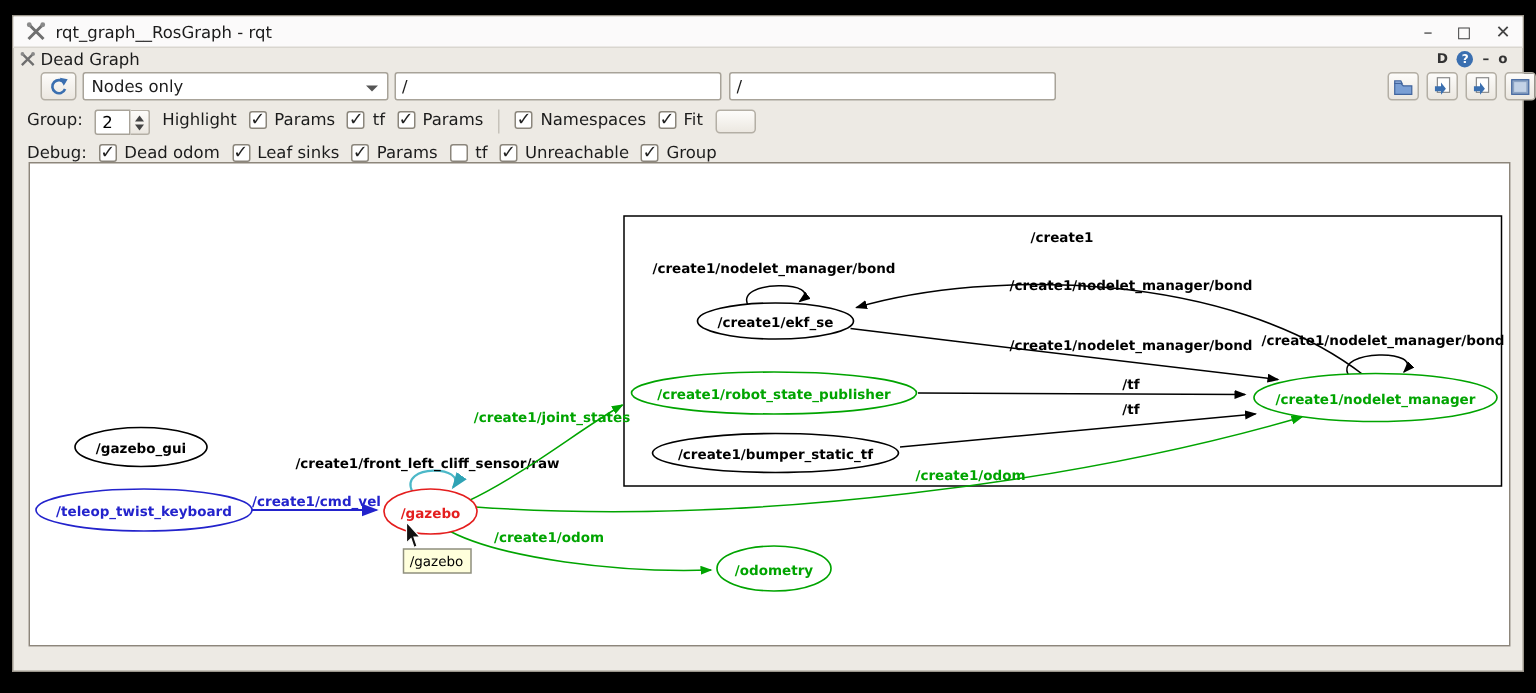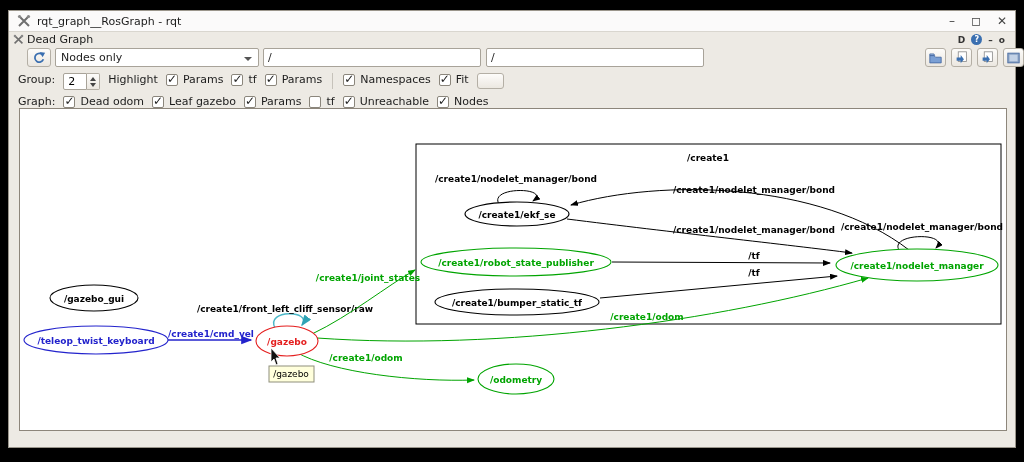--- a/index.html
+++ b/index.html
@@ -176,44 +176,44 @@
         <span>Namespaces</span>
       </span>
       <span class="cbwrap">
         <span class="cb on"></span>
         <span>Fit</span>
       </span>
       <span class="fitbtn"></span>
     </div>
 
     <div class="rowf row2">
-      <span>Graph:</span>
+      <span>Debug:</span>
       <span class="cbwrap">
         <span class="cb on"></span>
         <span>Dead odom</span>
       </span>
       <span class="cbwrap">
         <span class="cb on"></span>
-        <span>Leaf gazebo</span>
+        <span>Leaf sinks</span>
       </span>
       <span class="cbwrap">
         <span class="cb on"></span>
         <span>Params</span>
       </span>
       <span class="cbwrap">
         <span class="cb"></span>
         <span>tf</span>
       </span>
       <span class="cbwrap">
         <span class="cb on"></span>
         <span>Unreachable</span>
       </span>
       <span class="cbwrap">
         <span class="cb on"></span>
-        <span>Nodes</span>
+        <span>Group</span>
       </span>
     </div>
 
     <div class="canvas">
       <svg width="986" height="321" viewBox="0 0 986 321">
         <defs>
           <marker id="ab" markerWidth="9" markerHeight="8" refX="7" refY="3" orient="auto">
             <path d="M0,0 L8,3 L0,6 z" fill="#000"></path>
             </marker>
           <marker id="ag" markerWidth="9" markerHeight="8" refX="7" refY="3" orient="auto">

